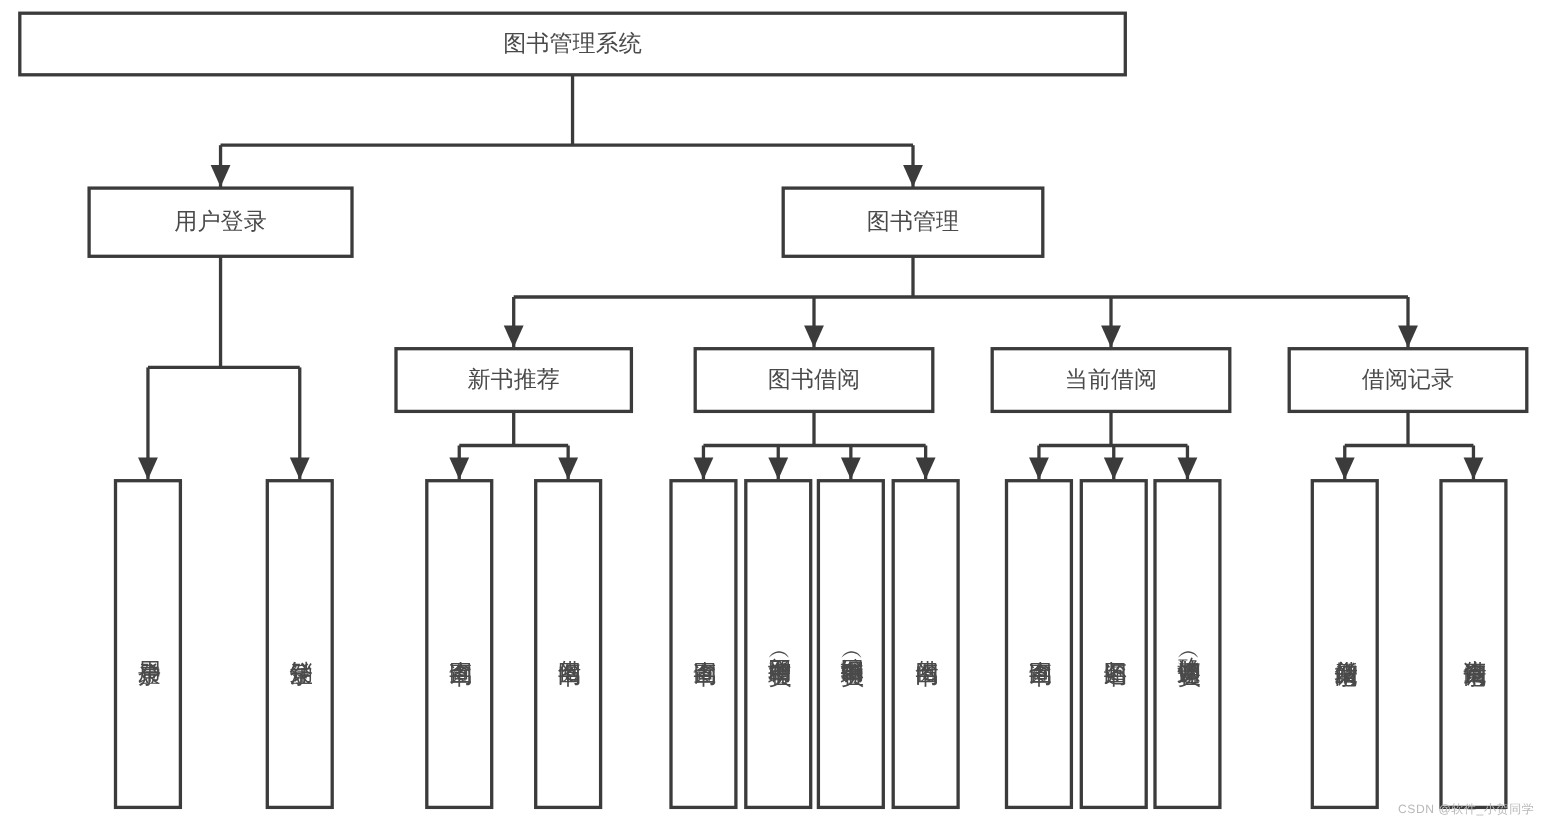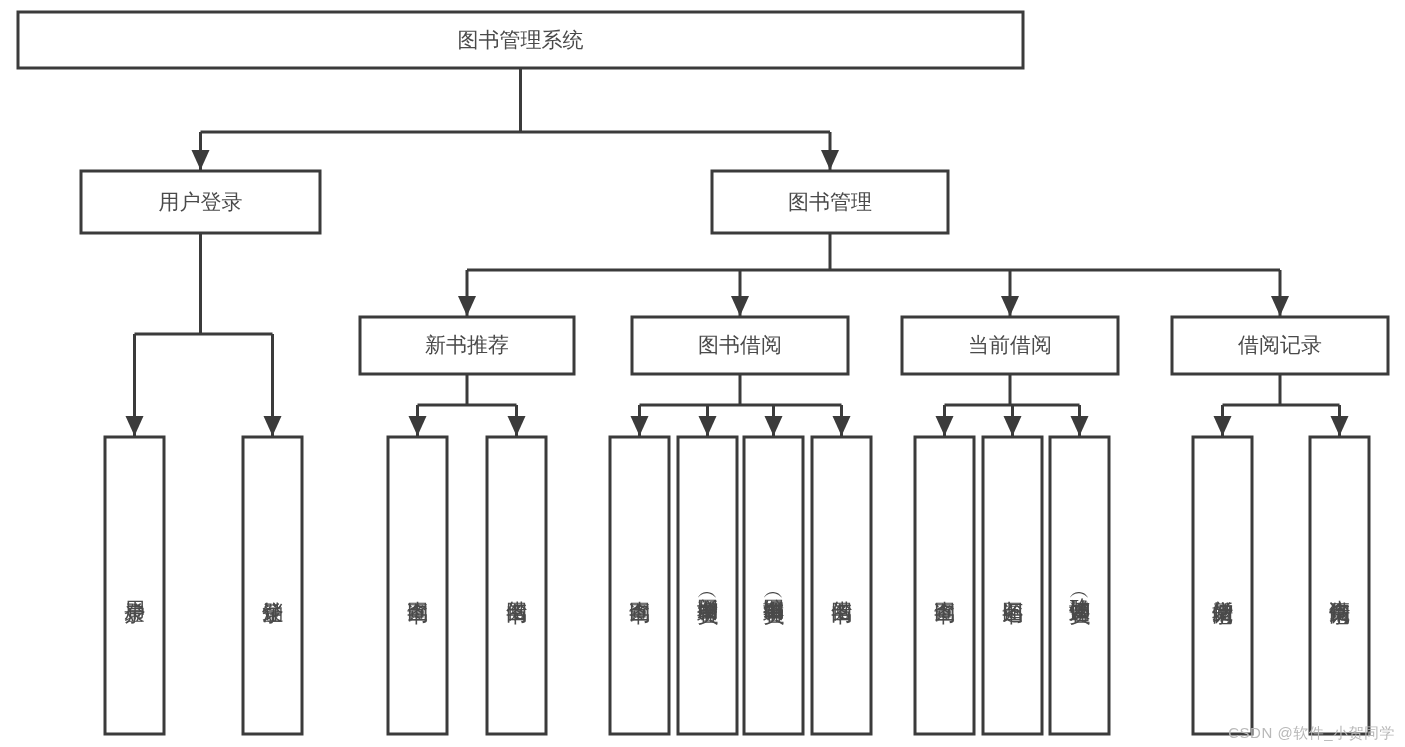--- a/index.html
+++ b/index.html
@@ -10,21 +10,21 @@
   .node-box{fill:#ffffff;stroke:#3b3b3b;stroke-width:3;}
   .edge{stroke:#3b3b3b;stroke-width:3;fill:none;}
   .arrow-head{fill:#3b3b3b;stroke:none;}
   .node-label{fill:#4a4a4a;font-family:"Liberation Sans","DejaVu Sans",sans-serif;
               font-size:21px;text-anchor:middle;dominant-baseline:middle;}
   .leaf-label-wrap{position:absolute;display:flex;align-items:center;justify-content:center;
                    writing-mode:vertical-rl;text-orientation:upright;
                    color:#4a4a4a;font-size:21px;line-height:1.08;letter-spacing:1px;
                    font-family:"Liberation Sans","DejaVu Sans",sans-serif;
                    white-space:nowrap;pointer-events:none;}
-  .watermark{position:absolute;right:10px;bottom:4px;color:#b9b9b9;font-size:15px;
+  .watermark{position:absolute;right:10px;bottom:4px;color:#b9b9b9;font-size:11px;
              font-family:"Liberation Sans","DejaVu Sans",sans-serif;letter-spacing:.5px;}
 </style>
 </head>
 <body>
 
 <div id="diagram-root">
 
   <svg id="tree" viewBox="0 0 1405 747" xmlns="http://www.w3.org/2000/svg">
     <g id="edges-layer">
         <path d="M 520.5 68 L 520.5 132" class="edge"></path>

